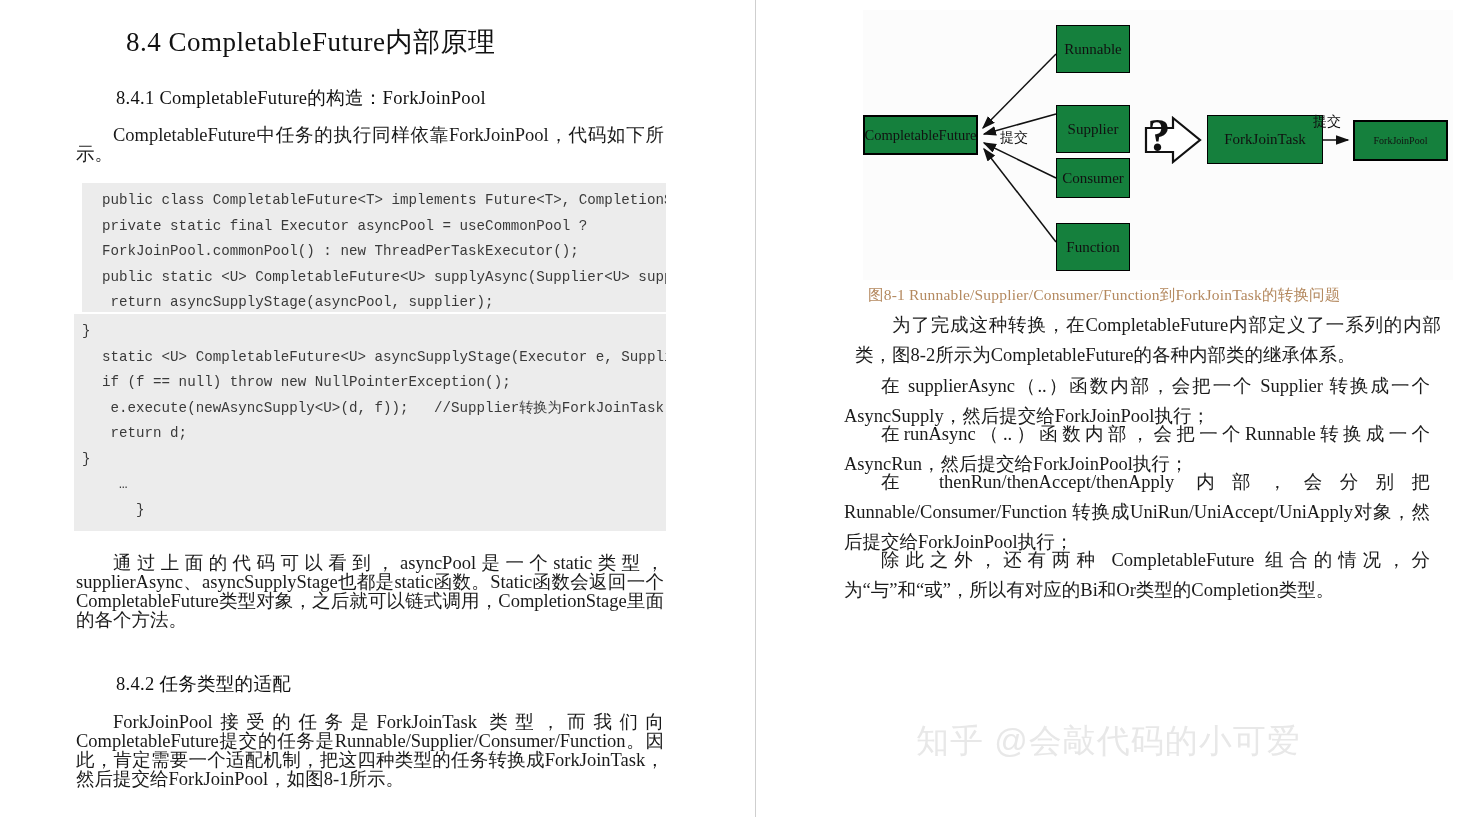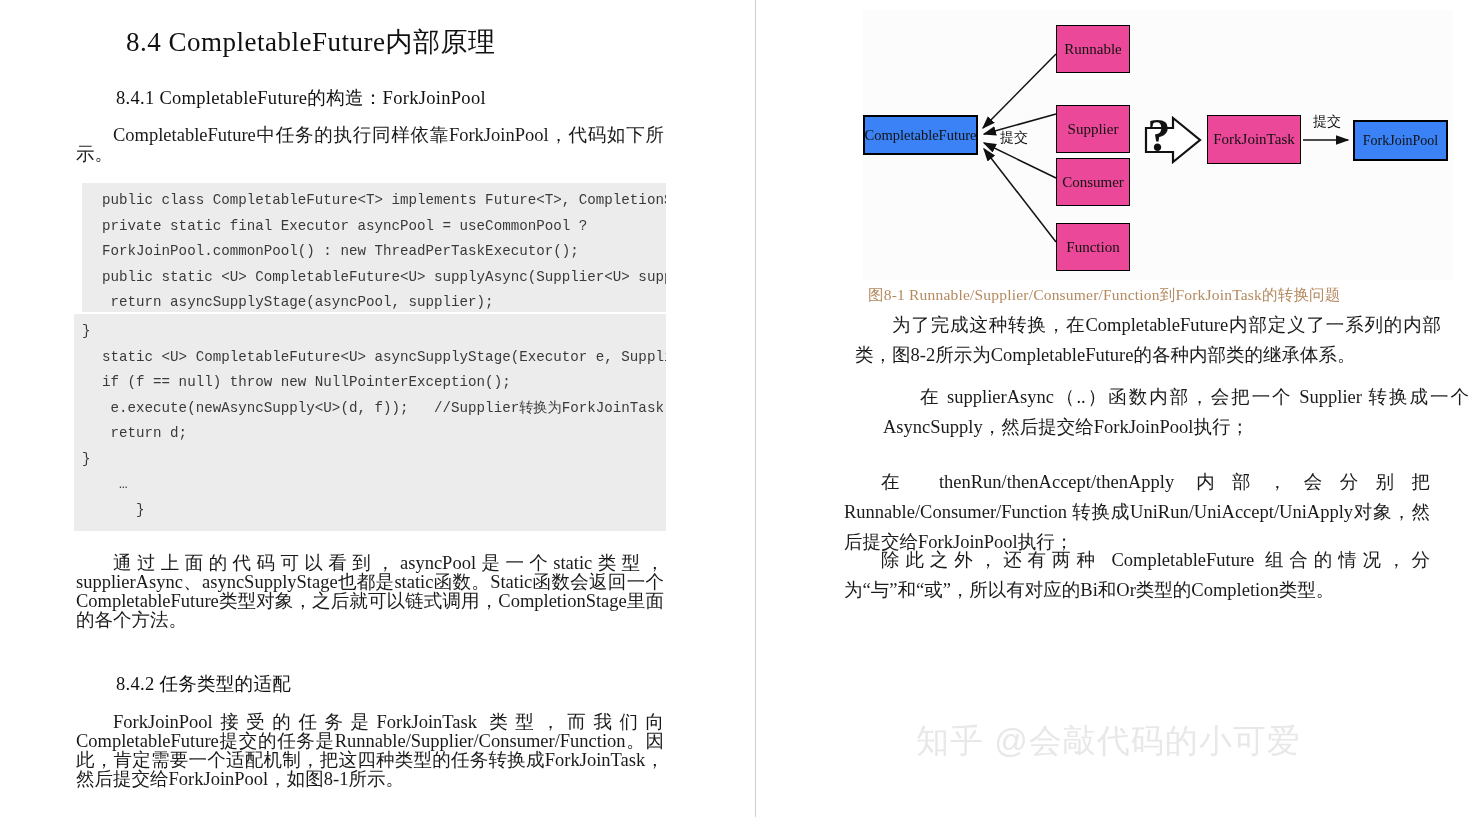--- a/index.html
+++ b/index.html
@@ -67,36 +67,36 @@
   .col-right{
     position:absolute;left:756px;top:0;width:724px;height:817px;
   }
   .figure{
     position:absolute;left:107px;top:10px;width:590px;height:270px;
     background:#fcfcfc;
   }
   .fbox{
     position:absolute;box-sizing:border-box;
     border:1.6px solid #000;
-    background:#ec4899;
+    background:#15803d;
     display:flex;align-items:center;justify-content:center;
     font-size:15px;color:#111;
     font-family:"Liberation Serif","DejaVu Serif",serif;
     white-space:nowrap;
   }
-  .fbox.shaded{background:#3b82f6;}
+  .fbox.shaded{background:#15803d;}
   .fbox.thick{border-width:2.2px;}
 
   .b-cf{left:0px;top:105px;width:115px;height:40px;font-size:14.5px;}
   .b-run{left:193px;top:15px;width:74px;height:48px;}
   .b-sup{left:193px;top:83px;width:74px;height:48px;margin-top:12px;}
-  .b-con{left:193px;top:148px;width:74px;height:48px;}
+  .b-con{left:193px;top:148px;width:74px;height:40px;}
   .b-fun{left:193px;top:213px;width:74px;height:48px;}
-  .b-fjt{left:344px;top:105px;width:94px;height:49px;}
-  .b-fjp{left:490px;top:110px;width:95px;height:41px;font-size:14px;}
+  .b-fjt{left:344px;top:105px;width:116px;height:49px;}
+  .b-fjp{left:490px;top:110px;width:95px;height:41px;font-size:10px;}
 
   .flabel{
     position:absolute;font-size:14px;color:#111;white-space:nowrap;
     font-family:Liberation Sans, sans-serif;
   }
   .lab-1{left:137px;top:119px;}
   .lab-2{left:450px;top:103px;}
 
   .fsvg{position:absolute;left:0;top:0;width:590px;height:270px;}
 
@@ -106,21 +106,21 @@
     white-space:nowrap;
     font-family:"Liberation Serif","DejaVu Serif",serif;
   }
   .rpara{
     position:absolute;left:88px;width:586px;
     font-size:18.5px;color:#1a1a1a;line-height:30px;
     text-align:justify;text-justify:inter-character;
     text-indent:2em;
   }
   .rp1{top:310px;margin-left:11px;}
-  .rp2{top:382px;margin-left:39px;}
+  .rp2{top:371px;}
   .rp3{top:419px;}
   .rp4{top:467px;}
   .rp5{top:545px;}
 
   .watermark{
     position:absolute;left:916px;top:719px;
     font-size:33px;color:#e8e8e8;
     font-family:"Liberation Sans","DejaVu Sans",sans-serif;
     white-space:nowrap;letter-spacing:1px;
   }
@@ -201,18 +201,19 @@
       <div class="fbox shaded thick b-fjp">ForkJoinPool</div>
 
       <div class="flabel lab-1">提交</div>
       <div class="flabel lab-2">提交</div>
     </div>
 
     <div class="caption">图8-1 Runnable/Supplier/Consumer/Function到ForkJoinTask的转换问题</div>
 
     <div class="rpara rp1">为了完成这种转换，在CompletableFuture内部定义了一系列的内部类，图8-2所示为CompletableFuture的各种内部类的继承体系。</div>
     <div class="rpara rp2">在 supplierAsync（..）函数内部，会把一个 Supplier 转换成一个 AsyncSupply，然后提交给ForkJoinPool执行；</div>
+    <div class="rpara rp3">在runAsync（..）函数内部，会把一个Runnable转换成一个AsyncRun，然后提交给ForkJoinPool执行；</div>
     <div class="rpara rp4">在 thenRun/thenAccept/thenApply 内部，会分别把 Runnable/Consumer/Function 转换成UniRun/UniAccept/UniApply对象，然后提交给ForkJoinPool执行；</div>
     <div class="rpara rp5">除此之外，还有两种 CompletableFuture 组合的情况，分为“与”和“或”，所以有对应的Bi和Or类型的Completion类型。</div>
   </div>
 
   <div class="watermark">知乎 @会敲代码的小可爱</div>
 </div>
 
 </body></html>

